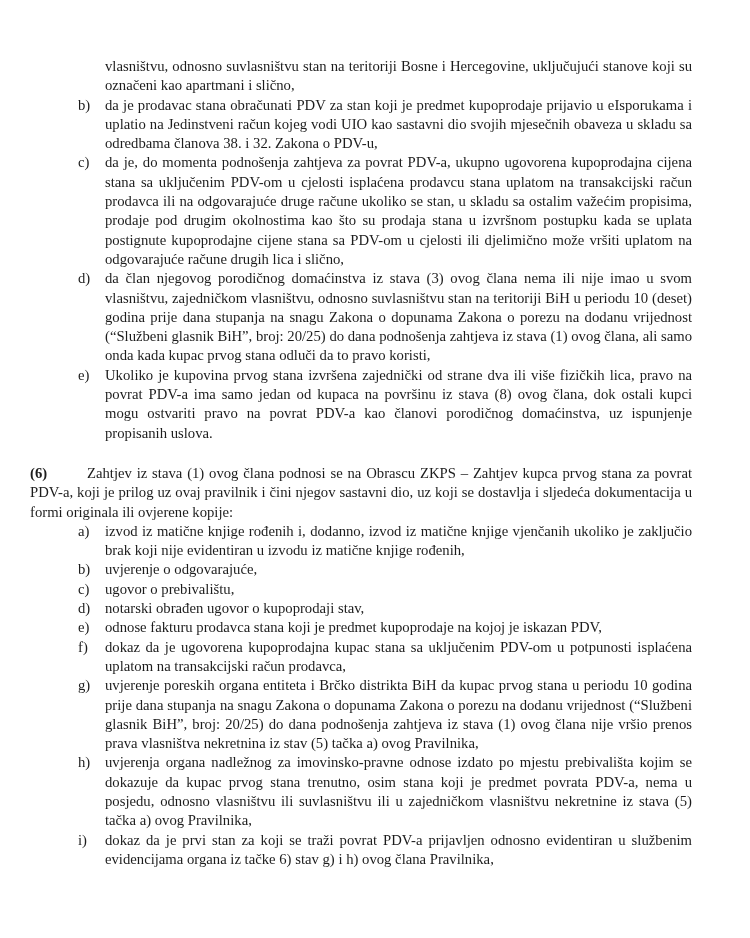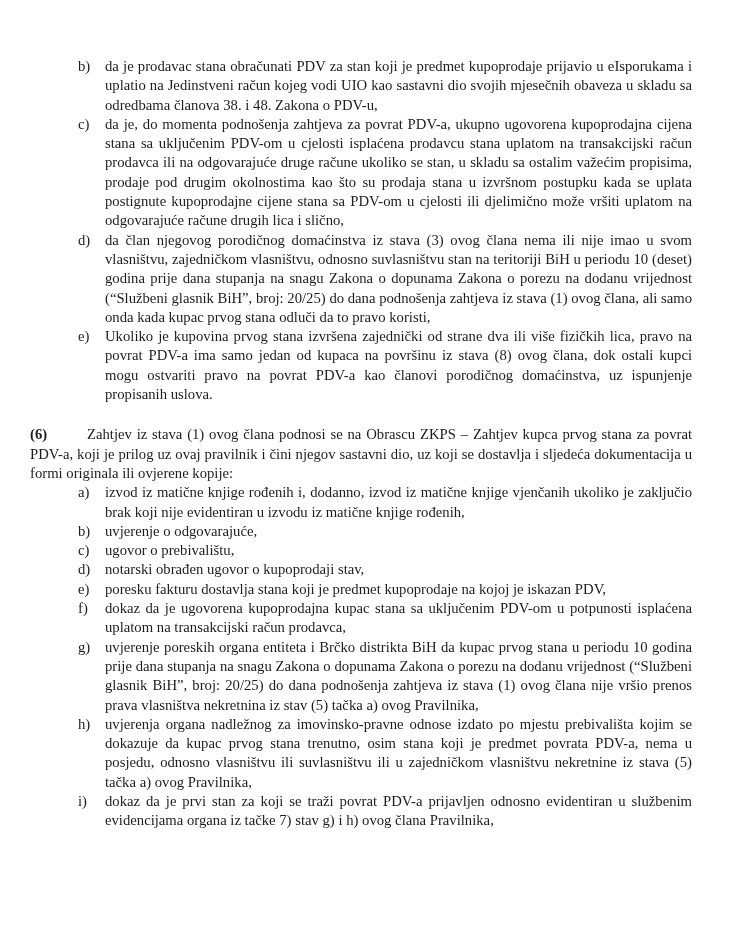--- a/index.html
+++ b/index.html
@@ -48,24 +48,25 @@
     font-weight: bold;
     display: inline-block;
     width: 57px;
   }
 </style>
 </head>
 <body>
 
 <div class="page-content">
 
+  <div class="continuation">vlasništvu, odnosno suvlasništvu stan na teritoriji Bosne i Hercegovine, uključujući stanove koji su označeni kao apartmani i slično,</div>
 
   <div class="list-item">
     <span class="item-label">b)</span>
-    <span class="item-text">da je prodavac stana obračunati PDV za stan koji je predmet kupoprodaje prijavio u eIsporukama i uplatio na Jedinstveni račun kojeg vodi UIO kao sastavni dio svojih mjesečnih obaveza u skladu sa odredbama članova 38. i 48. Zakona o PDV-u,</span>
+    <span class="item-text">da je prodavac stana obračunati PDV za stan koji je predmet kupoprodaje prijavio u eIsporukama i uplatio na Jedinstveni račun kojeg vodi UIO kao sastavni dio svojih mjesečnih obaveza u skladu sa odredbama članova 38. i 32. Zakona o PDV-u,</span>
   </div>
   <div class="list-item">
     <span class="item-label">c)</span>
     <span class="item-text">da je, do momenta podnošenja zahtjeva za povrat PDV-a, ukupno ugovorena kupoprodajna cijena stana sa uključenim PDV-om u cjelosti isplaćena prodavcu stana uplatom na transakcijski račun prodavca ili na odgovarajuće druge račune ukoliko se stan, u skladu sa ostalim važećim propisima, prodaje pod drugim okolnostima kao što su prodaja stana u izvršnom postupku kada se uplata postignute kupoprodajne cijene stana sa PDV-om u cjelosti ili djelimično može vršiti uplatom na odgovarajuće račune drugih lica i slično,</span>
   </div>
   <div class="list-item">
     <span class="item-label">d)</span>
     <span class="item-text">da član njegovog porodičnog domaćinstva iz stava (3) ovog člana nema ili nije imao u svom vlasništvu, zajedničkom vlasništvu, odnosno suvlasništvu stan na teritoriji BiH u periodu  10 (deset) godina prije dana stupanja na snagu Zakona o dopunama Zakona o porezu na dodanu vrijednost (“Službeni glasnik BiH”, broj: 20/25) do dana podnošenja zahtjeva iz stava (1) ovog člana, ali samo onda kada kupac prvog stana odluči da to pravo koristi,</span>
   </div>
   <div class="list-item">
@@ -88,32 +89,32 @@
   <div class="list-item">
     <span class="item-label">c)</span>
     <span class="item-text">ugovor o prebivalištu,</span>
   </div>
   <div class="list-item">
     <span class="item-label">d)</span>
     <span class="item-text">notarski obrađen ugovor o kupoprodaji stav,</span>
   </div>
   <div class="list-item">
     <span class="item-label">e)</span>
-    <span class="item-text">poresku fakturu dostavlja stana koji je predmet kupoprodaje na kojoj je iskazan PDV,</span>
+    <span class="item-text">odnose fakturu prodavca stana koji je predmet kupoprodaje na kojoj je iskazan PDV,</span>
   </div>
   <div class="list-item">
     <span class="item-label">f)</span>
     <span class="item-text">dokaz da je ugovorena kupoprodajna kupac stana sa uključenim PDV-om u potpunosti isplaćena  uplatom na transakcijski račun prodavca,</span>
   </div>
   <div class="list-item">
     <span class="item-label">g)</span>
     <span class="item-text">uvjerenje poreskih organa entiteta i Brčko distrikta BiH da kupac prvog stana u  periodu 10 godina prije dana stupanja na snagu Zakona o dopunama Zakona o porezu na dodanu vrijednost (“Službeni glasnik BiH”, broj: 20/25) do dana podnošenja zahtjeva iz stava (1) ovog člana nije vršio prenos prava vlasništva nekretnina iz stav (5) tačka a) ovog Pravilnika,</span>
   </div>
   <div class="list-item">
     <span class="item-label">h)</span>
     <span class="item-text">uvjerenja organa nadležnog za imovinsko-pravne odnose izdato po mjestu prebivališta kojim se dokazuje da kupac prvog stana trenutno, osim stana koji je predmet povrata PDV-a, nema u posjedu, odnosno vlasništvu ili suvlasništvu ili u zajedničkom vlasništvu nekretnine iz stava (5) tačka a) ovog Pravilnika,</span>
   </div>
   <div class="list-item">
     <span class="item-label">i)</span>
-    <span class="item-text">dokaz da je prvi stan za koji se traži povrat PDV-a prijavljen odnosno evidentiran u službenim evidencijama  organa iz tačke 7) stav g) i h) ovog člana Pravilnika,</span>
+    <span class="item-text">dokaz da je prvi stan za koji se traži povrat PDV-a prijavljen odnosno evidentiran u službenim evidencijama  organa iz tačke 6) stav g) i h) ovog člana Pravilnika,</span>
   </div>
 
 </div>
 
 </body></html>

